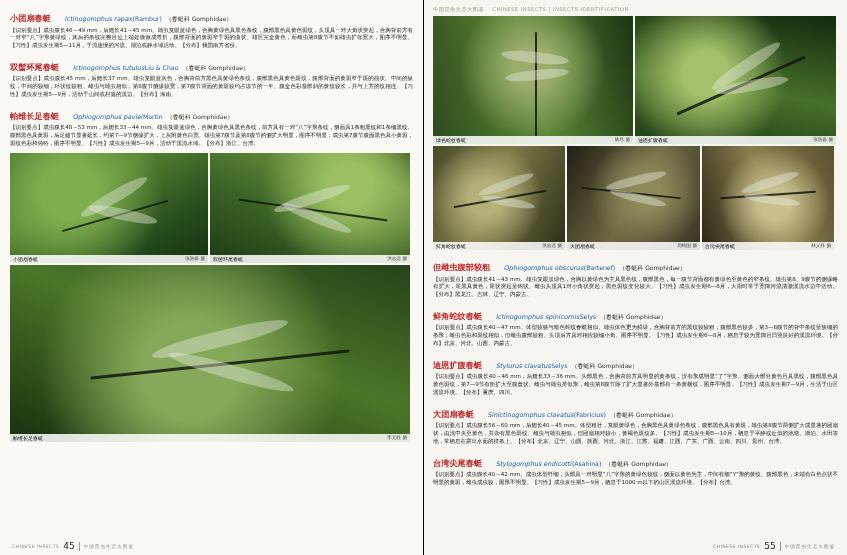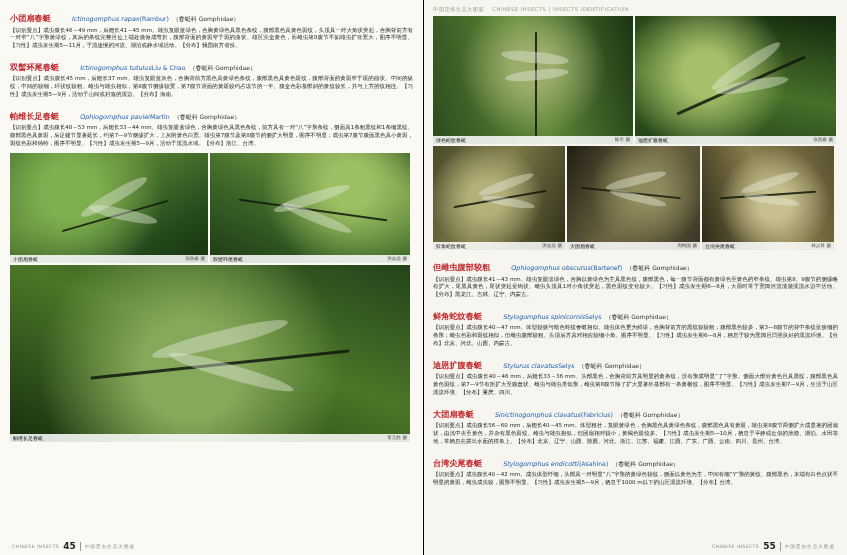--- a/index.html
+++ b/index.html
@@ -9,37 +9,37 @@
   .page.left{border-right:1px solid #000;}
   .page.right{background:#f7f5ef;}
   .inner{position:absolute;left:0;top:0;right:0;bottom:0;padding:6px 10px 0 10px;box-sizing:border-box;}
 
   .runhead{font-size:5.2px;color:#8a8f7a;letter-spacing:.5px;margin-bottom:3px;height:7px;}
   .runhead .cn{color:#9aa088;}
   .runhead .en{color:#9aa088;margin-left:6px;}
 
   .entry{margin-bottom:5px;}
   .sp-title{font-size:8.2px;font-weight:bold;color:#c1272d;display:inline;}
-  .sp-latin{font-size:6.4px;font-style:italic;color:#1a5fb4;margin-left:21px;}
+  .sp-latin{font-size:6.4px;font-style:italic;color:#1a5fb4;margin-left:14px;}
   .sp-auth{font-size:6.2px;font-style:normal;color:#1a5fb4;}
   .sp-fam{font-size:6px;color:#333;margin-left:4px;}
   .body{font-size:5.5px;line-height:1.42;color:#1d1d1d;text-align:justify;margin-top:1.5px;}
 
   .photo{position:relative;background:#2d4a22;overflow:hidden;}
   .cap{position:absolute;left:0;right:0;bottom:0;background:rgba(255,255,255,.86);
        font-size:5px;color:#111;padding:1px 3px;box-sizing:border-box;display:flex;justify-content:space-between;}
   .cap .who{color:#444;font-size:4.6px;}
 
   .grid2{display:flex;gap:2px;margin-top:4px;}
   .grid3{display:flex;gap:2px;margin-top:2px;}
 
   .pg-foot{position:absolute;bottom:4px;left:0;right:0;display:flex;align-items:center;gap:4px;font-size:5px;color:#6b6b6b;}
   .pg-foot.l{padding-left:12px;}
   .pg-foot.r{padding-right:12px;justify-content:flex-end;}
-  .pg-num{font-size:9px;font-weight:bold;color:#222;}
+  .pg-num{font-size:9px;font-weight:normal;color:#222;}
   .pg-rule{width:1px;height:9px;background:#999;}
   .pg-en{font-size:4.6px;color:#8a8a8a;letter-spacing:.4px;}
   .pg-cn{font-size:4.6px;color:#8a8a8a;letter-spacing:1px;}
 
   
   .ph-a{background:
      radial-gradient(circle at 30% 35%, #7fae4e 0 18%, rgba(0,0,0,0) 60%),
      linear-gradient(150deg,#3f6b2b 0%,#567f31 35%,#244a1c 75%,#16310f 100%);}
   .ph-b{background:
      radial-gradient(circle at 70% 30%, #9bbf62 0 14%, rgba(0,0,0,0) 55%),
@@ -210,21 +210,21 @@
       </div>
 
       <div style="margin-top:5px;">
 
         <div class="entry">
           <span class="sp-title">但雌虫腹部较粗</span><span class="sp-latin">Ophiogomphus obscurus</span><span class="sp-auth">(Bartenef)</span><span class="sp-fam">（春蜓科 Gomphidae）</span>
           <div class="body">【识别要点】成虫腹长41～43 mm。雄虫复眼淡绿色，合胸以黄绿色为主具黑色纹，腹部黑色，每一腹节背面都有黄绿色至黄色的窄条纹。雄虫第8、9腹节的侧缘略有扩大，尾黑具黄色，尾状突起呈钩状。雌虫头顶具1对小角状突起，黑色斑纹变化较大。【习性】成虫发生期6—8月，大雨时常于宽阔河流清澈溪流水边中活动。【分布】黑龙江、吉林、辽宁、内蒙古。</div>
         </div>
 
         <div class="entry">
-          <span class="sp-title">鲜角蛇纹春蜓</span><span class="sp-latin">Stylogomphus spinicornis</span><span class="sp-auth">Selys</span><span class="sp-fam">（春蜓科 Gomphidae）</span>
+          <span class="sp-title">鲜角蛇纹春蜓</span><span class="sp-latin">Ictinogomphus spinicornis</span><span class="sp-auth">Selys</span><span class="sp-fam">（春蜓科 Gomphidae）</span>
           <div class="body">【识别要点】成虫腹长40～47 mm。体型较狭与暗色蛇纹春蜓相似。雄虫体色更为鲜绿，合胸背前方的黑纹较较粗；腹部黑色较多，第3—8腹节的背中条纹呈狭细的条形；雌虫色彩和斑纹相似，但雌虫腹部较粗。头顶后方具对相应较细小角。图序不明显。【习性】成虫发生期6—8月，栖息于较为宽阔且日照良好的溪流环境。【分布】北京、河北、山西、内蒙古。</div>
         </div>
 
         <div class="entry">
           <span class="sp-title">迪恩扩腹春蜓</span><span class="sp-latin">Stylurus clavatus</span><span class="sp-auth">Selys</span><span class="sp-fam">（春蜓科 Gomphidae）</span>
           <div class="body">【识别要点】成虫腹长40～46 mm，后翅长33～36 mm。头部黑色，合胸背前方具明显的黄条纹，没有形成明显“了”字形。侧面大部分黄色且具黑纹，腹部黑色具黄色斑纹，第7—9节有所扩大至腹盘状。雌虫与雄虫类似形，雌虫第8腹节除了扩大显著外基部有一条黄横纹，图序不明显。【习性】成虫发生期7—9月，生活于山区溪流环境。【分布】重庆、四川。</div>
         </div>
 
         <div class="entry">
           <span class="sp-title">大团扇春蜓</span><span class="sp-latin">Sinictinogomphus clavatus</span><span class="sp-auth">(Fabricius)</span><span class="sp-fam">（春蜓科 Gomphidae）</span>

